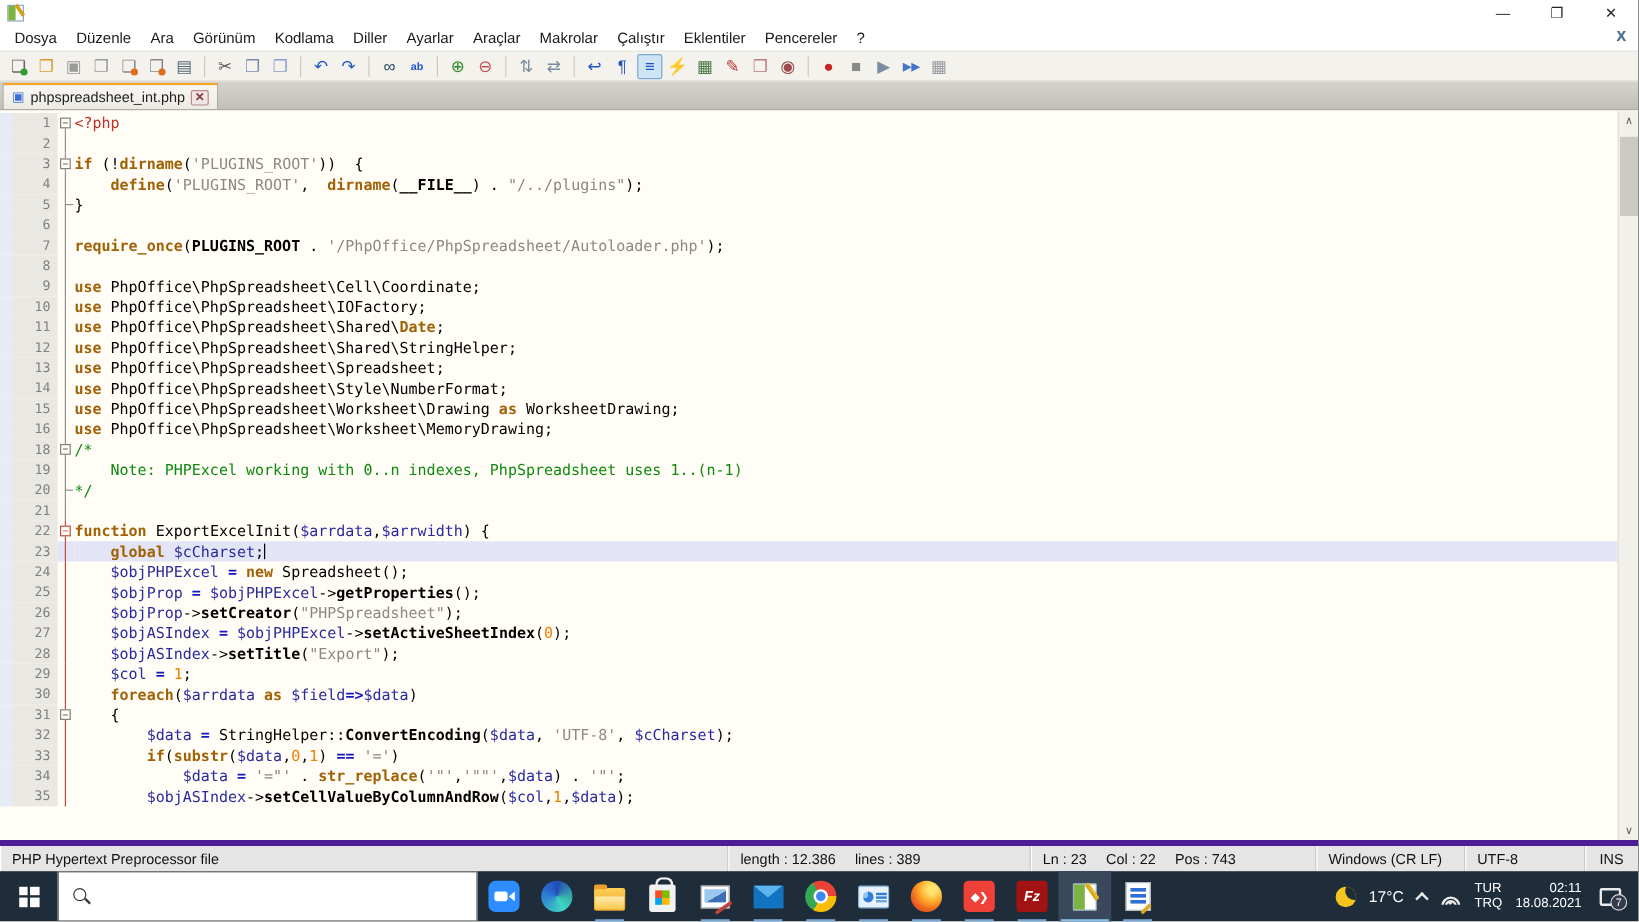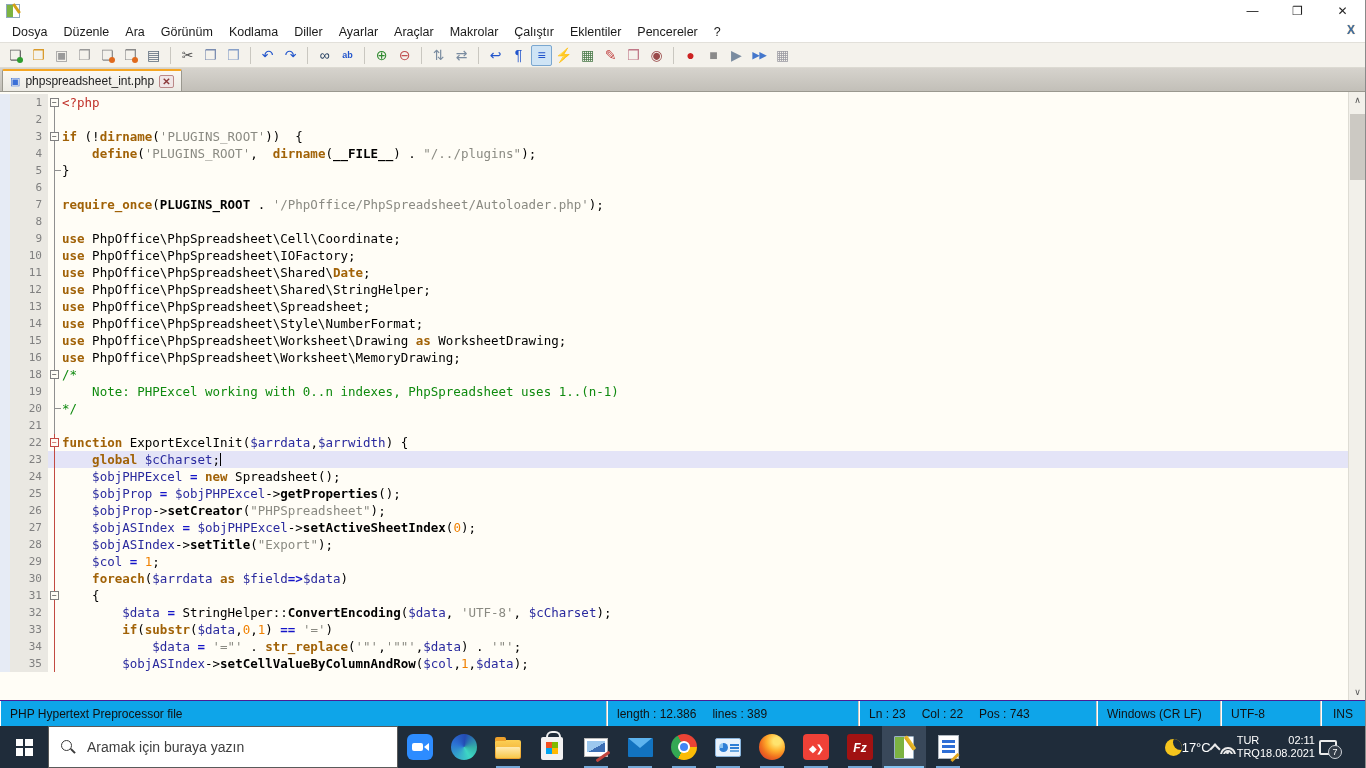--- a/index.html
+++ b/index.html
@@ -59,21 +59,21 @@
   .tk-p{color:#000}
   .tk-r{color:#c03028;font-weight:normal}
   
   .vscroll{position:absolute;right:0;top:0;bottom:0;width:17px;background:#f2f0ea;border-left:1px solid #dedcd4}
   .vs-arrow{position:absolute;left:0;width:17px;height:16px;color:#555;font-size:9px;text-align:center;line-height:16px}
   .vs-arrow.up{top:0}
   .vs-arrow.down{bottom:0}
   .vs-thumb{position:absolute;left:1px;width:15px;top:22px;height:66px;background:#ccc9c3}
 
   
-  .statusbar{height:26px;background:#0ea5e9;border-top:1px solid #4c1d95;display:flex;align-items:stretch;font-size:12px;color:#111;flex:0 0 auto}
+  .statusbar{height:26px;background:#e5e5e5;border-top:5px solid #4c1d95;display:flex;align-items:stretch;font-size:12px;color:#111;flex:0 0 auto}
   .sb-sec{display:flex;align-items:center;padding:0 10px;border-right:1px solid #c9c7c0;box-shadow:inset 1px 0 0 #fff}
   .sb-type{flex:1}
   .sb-size{width:252px;gap:16px}
   .sb-pos{width:238px;gap:16px}
   .sb-eol{width:124px}
   .sb-enc{width:100px}
   .sb-ins{width:44px;border-right:none;justify-content:center}
 
   
   .taskbar{height:42px;background:#1f2c3a;display:flex;align-items:center;color:#fff;flex:0 0 auto}
@@ -117,21 +117,21 @@
   .ic-anydesk .g::after{content:"◆❯";color:#fff;font-size:10px;letter-spacing:-1px}
   .ic-filezilla{width:26px;height:26px;border-radius:3px;background:#a11212;display:flex;align-items:center;justify-content:center}
   .ic-filezilla .g::after{content:"Fz";color:#fff;font:italic bold 12px "Liberation Sans",sans-serif}
   .ic-npp{width:20px;height:23px;background:#fff;border:1px solid #9ab0c4;position:relative;border-radius:1px}
   .ic-npp .g{position:absolute;left:0;top:0;bottom:0;width:9px;background:#7cb342}
   .ic-npp::after{content:"";position:absolute;right:-5px;top:4px;width:16px;height:4px;background:linear-gradient(#f0c030,#d4a017);transform:rotate(55deg);border-radius:1px}
   .ic-taskapp{width:21px;height:24px;background:#fff;border:1px solid #b0b8c0;position:relative}
   .ic-taskapp .g{position:absolute;left:3px;top:4px;right:3px;height:3px;background:#2f6fd6;box-shadow:0 5px 0 #2f6fd6,0 10px 0 #2f6fd6}
   .ic-taskapp::after{content:"";position:absolute;right:-2px;bottom:-1px;width:10px;height:3px;background:#e0a61c;transform:rotate(-45deg)}
   
-  .tray{margin-left:auto;display:flex;align-items:center;padding-right:28px}
+  .tray{margin-left:auto;display:flex;align-items:center;gap:11px;padding-right:14px}
   .moon{width:17px;height:17px;border-radius:50%;background:#f6c51d;position:relative;overflow:hidden}
   .moon::after{content:"";position:absolute;left:8px;top:-4px;width:15px;height:15px;border-radius:50%;background:#1f2c3a}
   .temp{font-size:13px;color:#fff}
   .chev{width:8px;height:8px;border-left:2px solid #eaeaea;border-top:2px solid #eaeaea;transform:rotate(45deg);margin-top:4px}
   .wifi{width:18px;height:13px;position:relative;overflow:hidden}
   .wifi i{position:absolute;border:2px solid #eaeaea;border-radius:50%;background:transparent}
   .wifi .w1{width:16px;height:16px;left:1px;bottom:-9px}
   .wifi .w2{width:10px;height:10px;left:4px;bottom:-6px}
   .wifi .w3{width:3px;height:3px;left:7.5px;bottom:0;background:#eaeaea;border:none}
   .two-line{font-size:11px;line-height:13px;color:#fff}
@@ -533,21 +533,20 @@
     <div class="start">
       <span class="winlogo">
           <i></i>
           <i></i>
           <i></i>
           <i></i>
         </span>
     </div>
     <div class="tb-search">
       <span class="mag"></span>
-      <input class="tb-search-input" readonly="" placeholder="Aramak için buraya yazın" style="">
     </div>
     <div id="taskbar-apps" style="display:flex">
         <div class="ti">
           <div class="ic-zoom">
             <span class="g"></span>
           </div>
         </div>
         <div class="ti">
           <div class="ic-edge"><span class="g"></span></div>
         </div>

